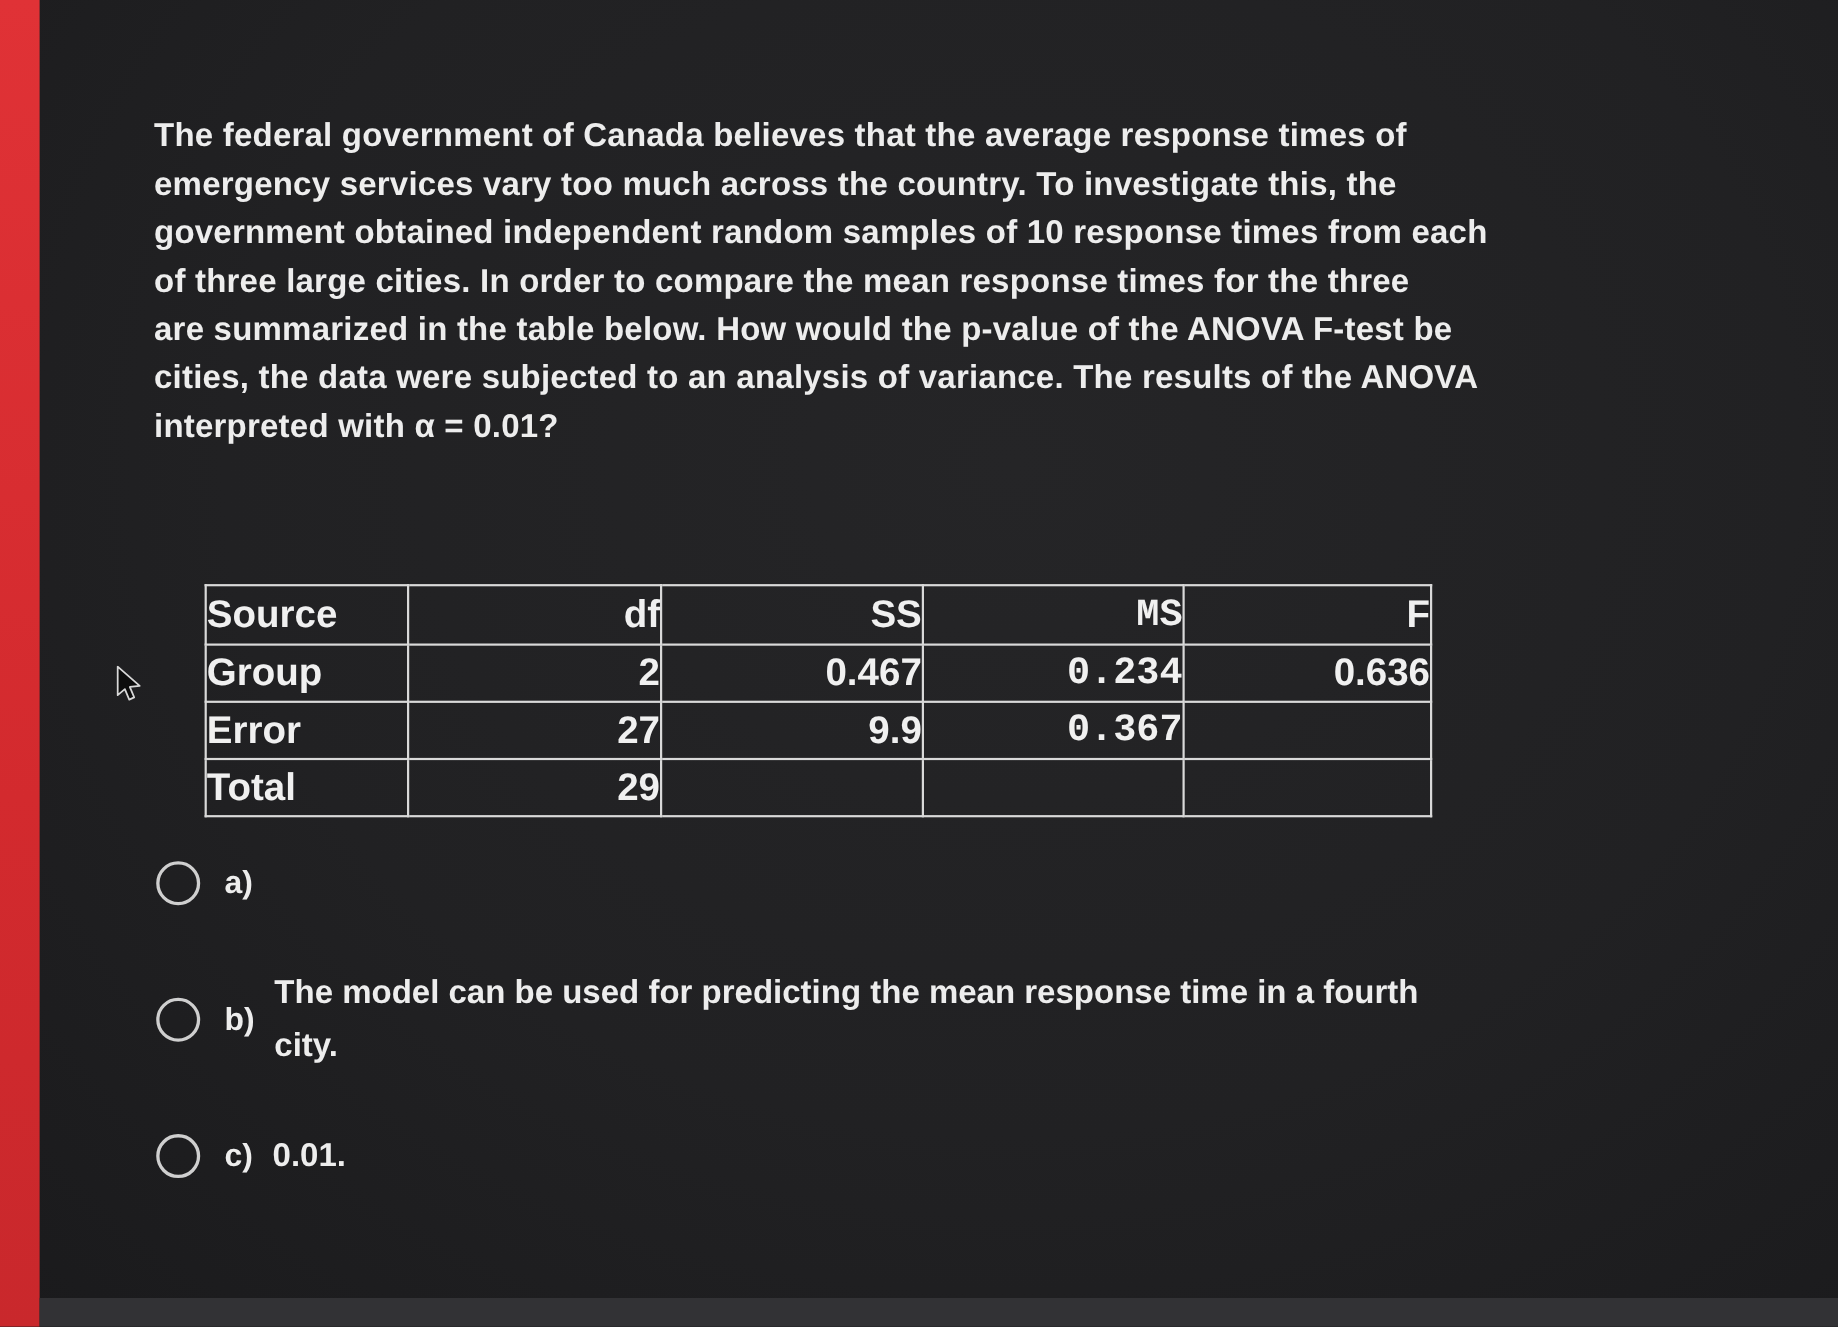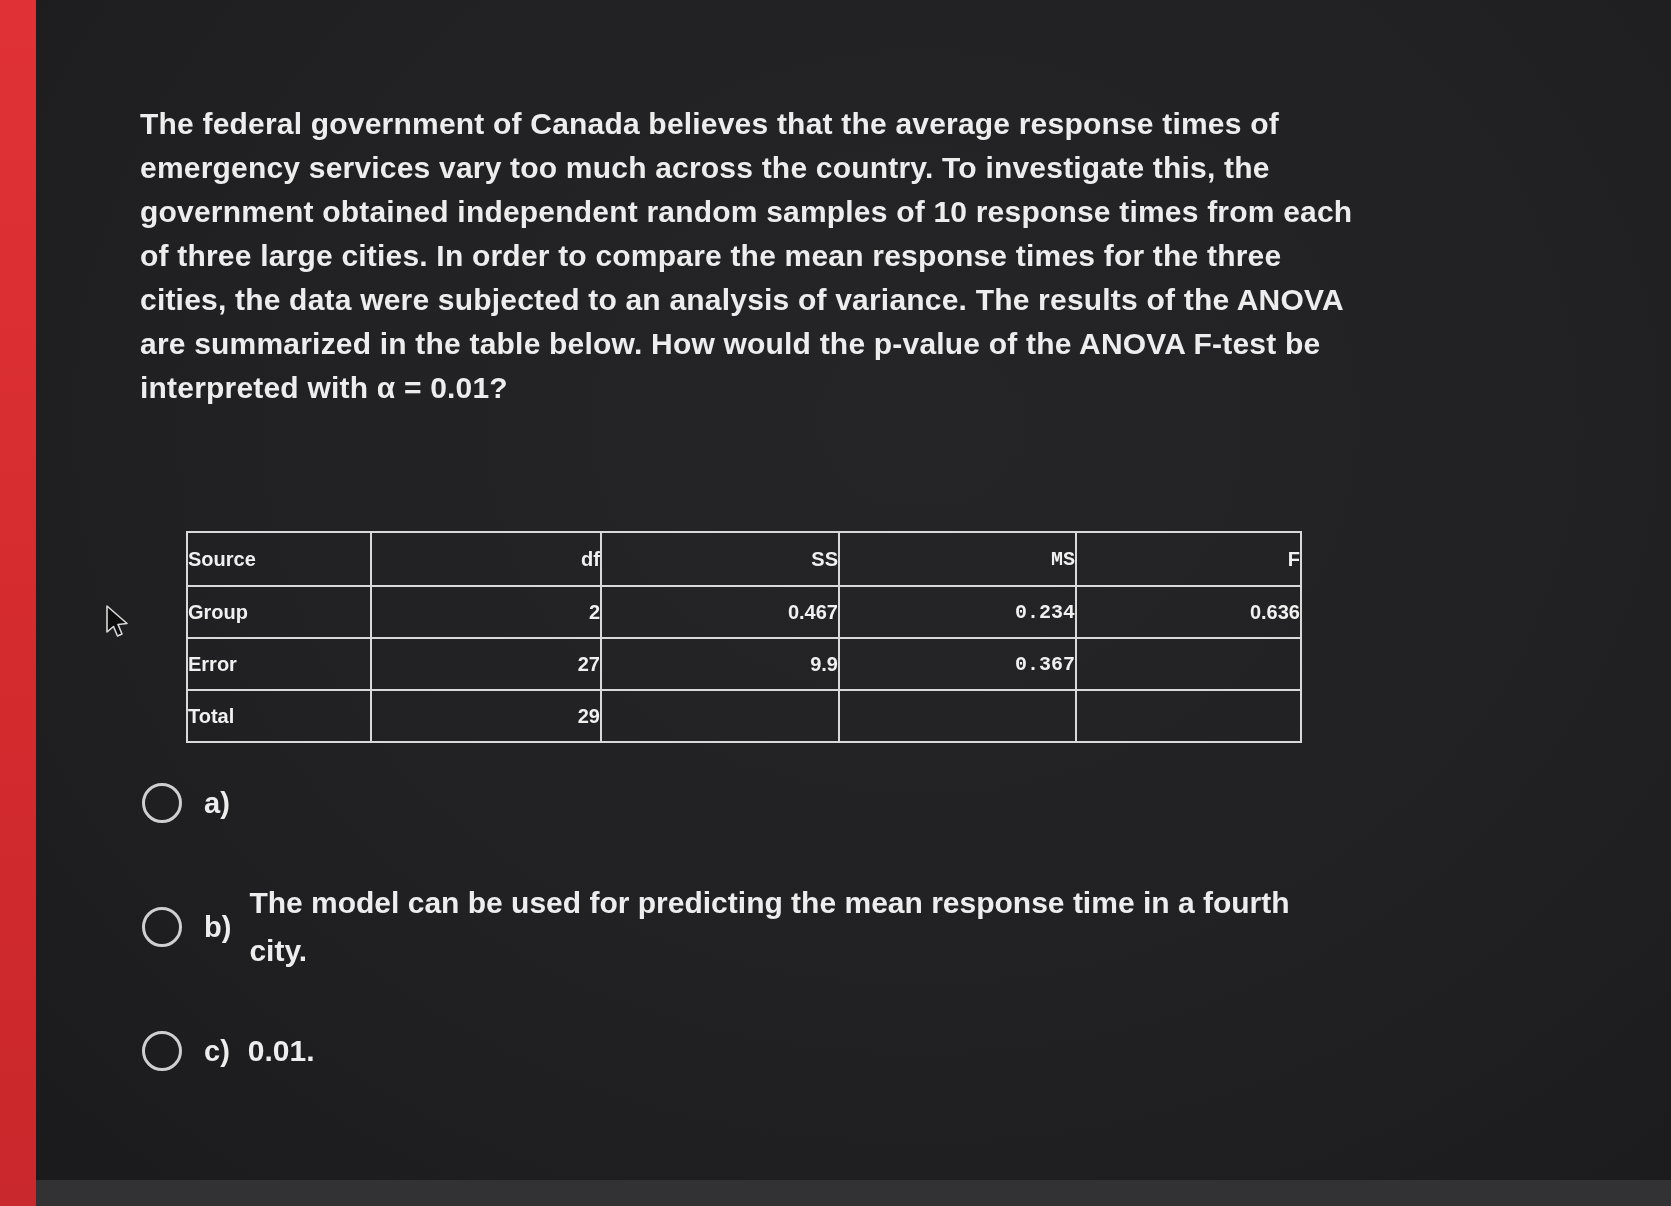--- a/index.html
+++ b/index.html
@@ -40,21 +40,21 @@
     font-size: 30px;
     line-height: 44px;
     letter-spacing: 0.2px;
     white-space: nowrap;
   }
   
   .anova {
     position: absolute;
     left: 186px; top: 531px;
     border-collapse: collapse;
-    font-size: 20px;
+    font-size: 35px;
     color: #f0f0f0;
   }
   .anova th, .anova td {
     border: 2px solid #d9d9d9;
     font-weight: 700;
     height: 50px;
     padding: 0;
     background: transparent;
   }
   .anova tr.hdr th { height: 52px; }
@@ -106,22 +106,22 @@
 <div class="screen">
 
   <div class="accent-strip"></div>
   <div class="bottom-bar"></div>
 
   <div class="question">
     <div class="qline">The federal government of Canada believes that the average response times of</div>
     <div class="qline">emergency services vary too much across the country. To investigate this, the</div>
     <div class="qline">government obtained independent random samples of 10 response times from each</div>
     <div class="qline">of three large cities. In order to compare the mean response times for the three</div>
+    <div class="qline">are summarized in the table below. How would the p-value of the ANOVA F-test be</div>
     <div class="qline">cities, the data were subjected to an analysis of variance. The results of the ANOVA</div>
-    <div class="qline">are summarized in the table below. How would the p-value of the ANOVA F-test be</div>
     <div class="qline">interpreted with α = 0.01?</div>
   </div>
 
   <table class="anova">
     <tbody>
         <tr class="hdr">
       <th class="c-source">Source</th>
       <th class="c-num w-df">df</th>
       <th class="c-num w-ss">SS</th>
       <th class="c-num w-ms">MS</th>

